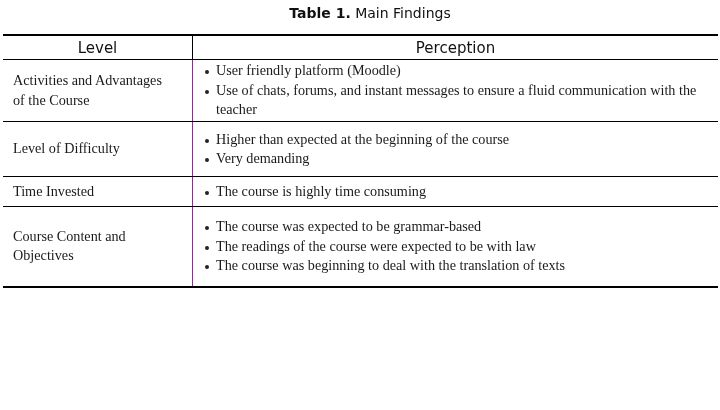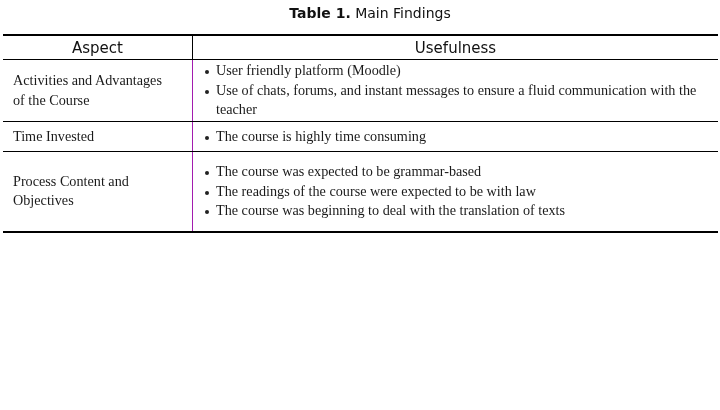--- a/index.html
+++ b/index.html
@@ -39,44 +39,53 @@
 <body>
 
 <div class="caption">
   <b>Table 1.</b>
   <span>Main Findings</span>
 </div>
 
 <table>
   <thead>
     <tr>
-      <th class="col-aspect">Aspect</th>
-      <th>Usefulness</th>
+      <th class="col-aspect">Level</th>
+      <th>Perception</th>
     </tr>
   </thead>
   <tbody>
     <tr style="height:62px">
       <td class="col-aspect" style="padding-right:30px">Activities and Advantages of the Course</td>
       <td class="col-perc">
         <ul>
           <li>User friendly platform (Moodle)</li>
           <li>Use of chats, forums, and instant messages to ensure a fluid communication with the teacher</li>
         </ul>
       </td>
     </tr>
+    <tr style="height:55px">
+      <td class="col-aspect">Level of Difficulty</td>
+      <td class="col-perc">
+        <ul>
+          <li>Higher than expected at the beginning of the course</li>
+          <li>Very demanding</li>
+        </ul>
+      </td>
+    </tr>
     <tr style="height:30px">
       <td class="col-aspect">Time Invested</td>
       <td class="col-perc">
         <ul>
           <li>The course is highly time consuming</li>
         </ul>
       </td>
     </tr>
     <tr style="height:80px">
-      <td class="col-aspect" style="padding-right:12px">Process Content and Objectives</td>
+      <td class="col-aspect" style="padding-right:12px">Course Content and Objectives</td>
       <td class="col-perc">
         <ul>
           <li>The course was expected to be grammar-based</li>
           <li>The readings of the course were expected to be with law</li>
           <li>The course was beginning to deal with the translation of texts</li>
         </ul>
       </td>
     </tr>
   </tbody>
 </table>

